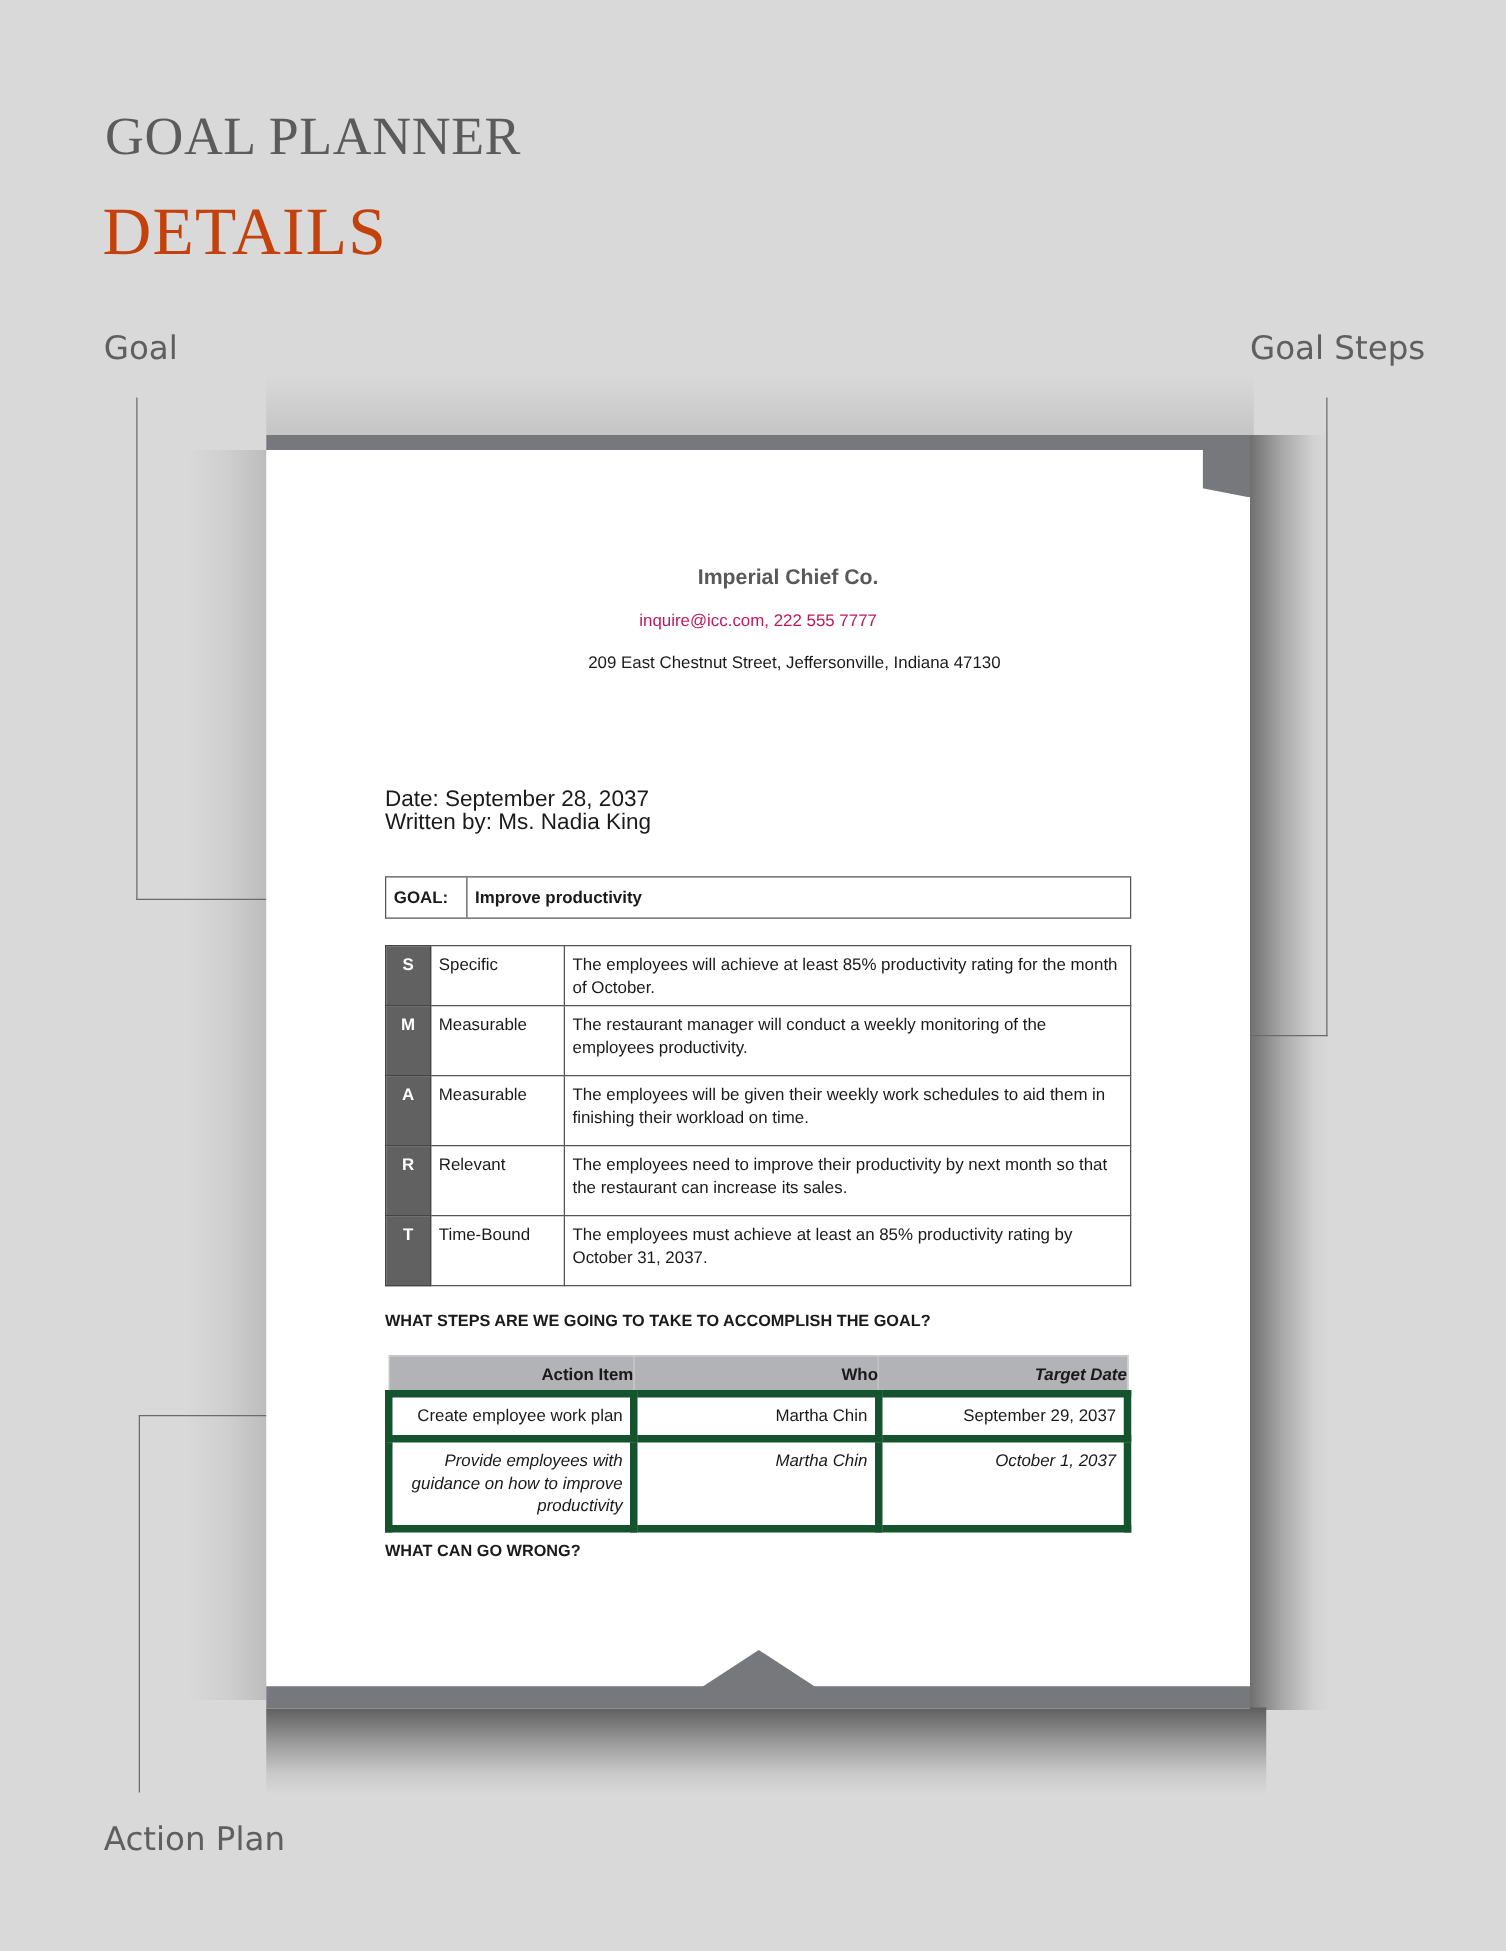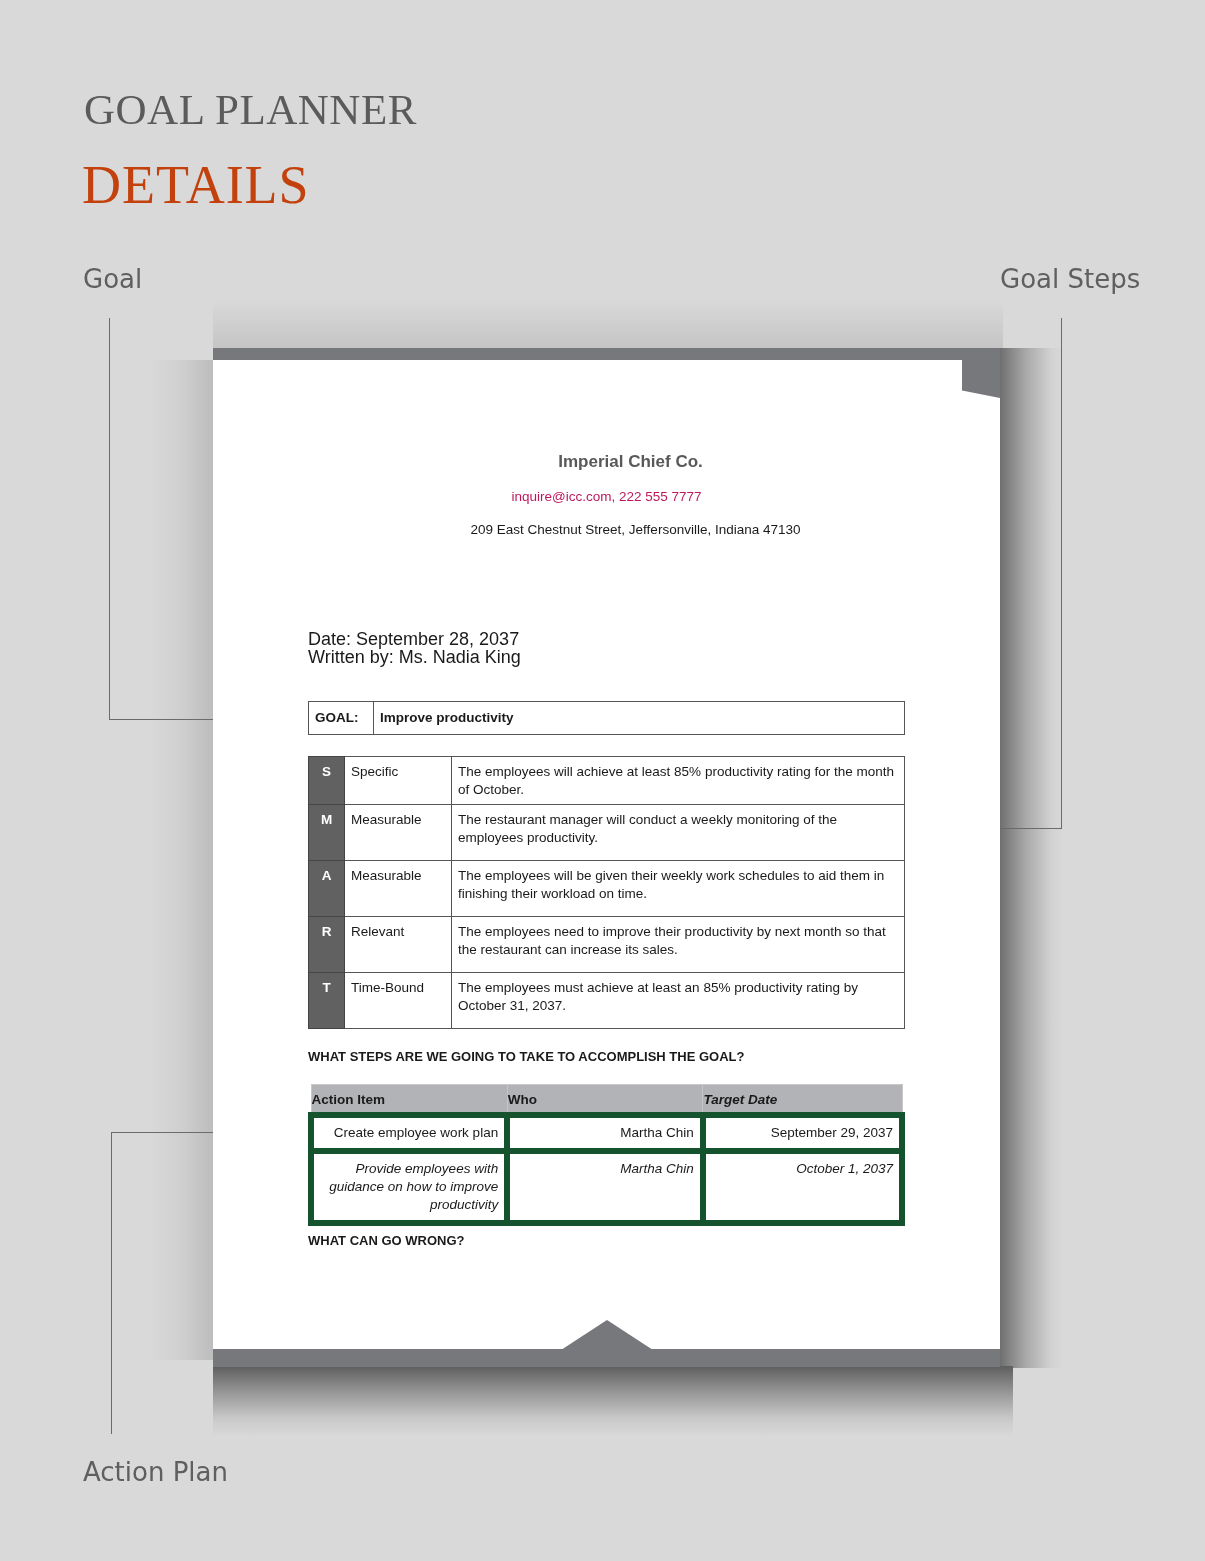--- a/index.html
+++ b/index.html
@@ -91,21 +91,21 @@
     .smart-table tr.r0 td { height: 48px; }
     .smart-table tr.r1 td, .smart-table tr.r2 td, .smart-table tr.r3 td, .smart-table tr.r4 td { height: 56px; }
 
     .section-heading { position: absolute; left: 95px; font-size: 13px; font-weight: bold; color: #1a1a1a; }
 
     .action-table {
       position: absolute; left: 95px; top: 736px; width: 597px;
       font-size: 13.5px; color: #1a1a1a; border: 1px solid #c8c8c8;
     }
     .action-table th {
-      background: #b2b3b6; font-weight: bold; height: 30px; text-align: left;
+      background: #b2b3b6; font-weight: bold; height: 30px; text-align: right;
       border-right: 1px solid #c5c5c5; padding-top: 3px;
     }
     .action-table td {
       text-align: right; vertical-align: top; border: 6px solid #14532d;
       padding: 6px 6px 6px 6px; line-height: 18px;
     }
     .action-table col.c0 { width: 198px; }
     .action-table col.c1 { width: 198px; }
     .action-table col.c2 { width: 201px; }
     .action-table tr.row0 td { height: 31px; }

